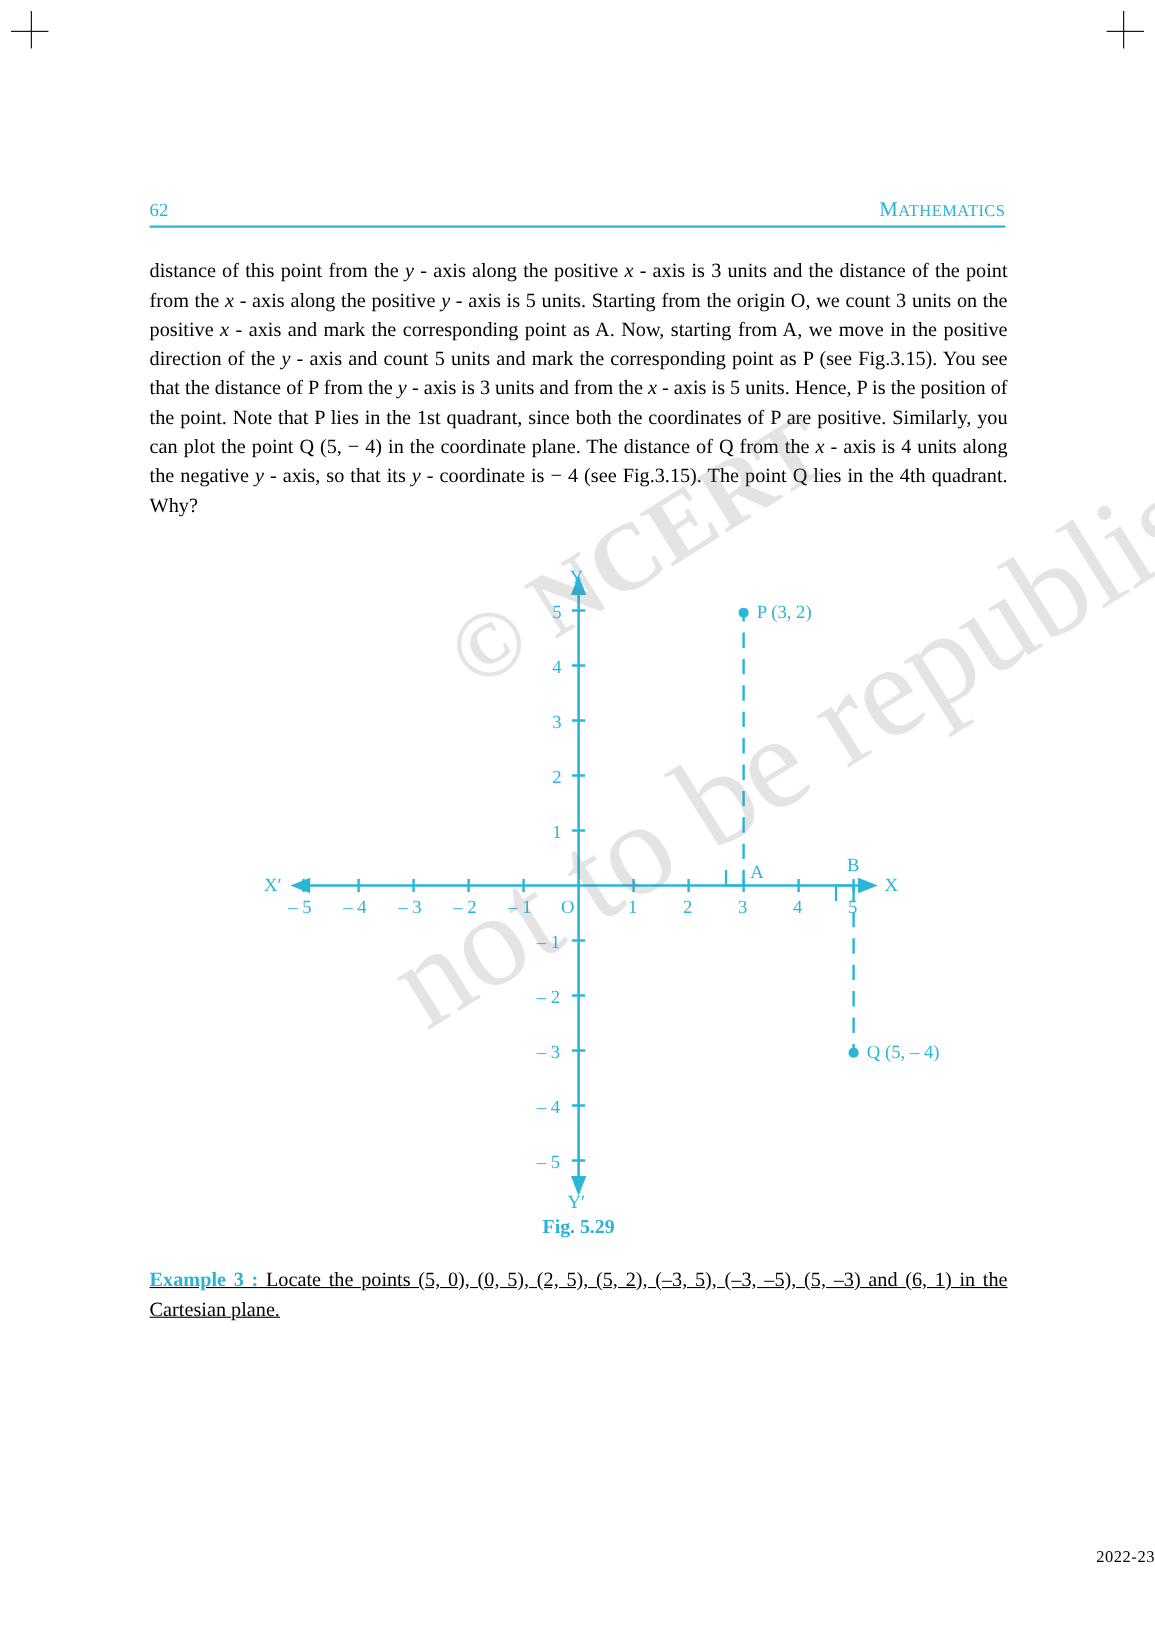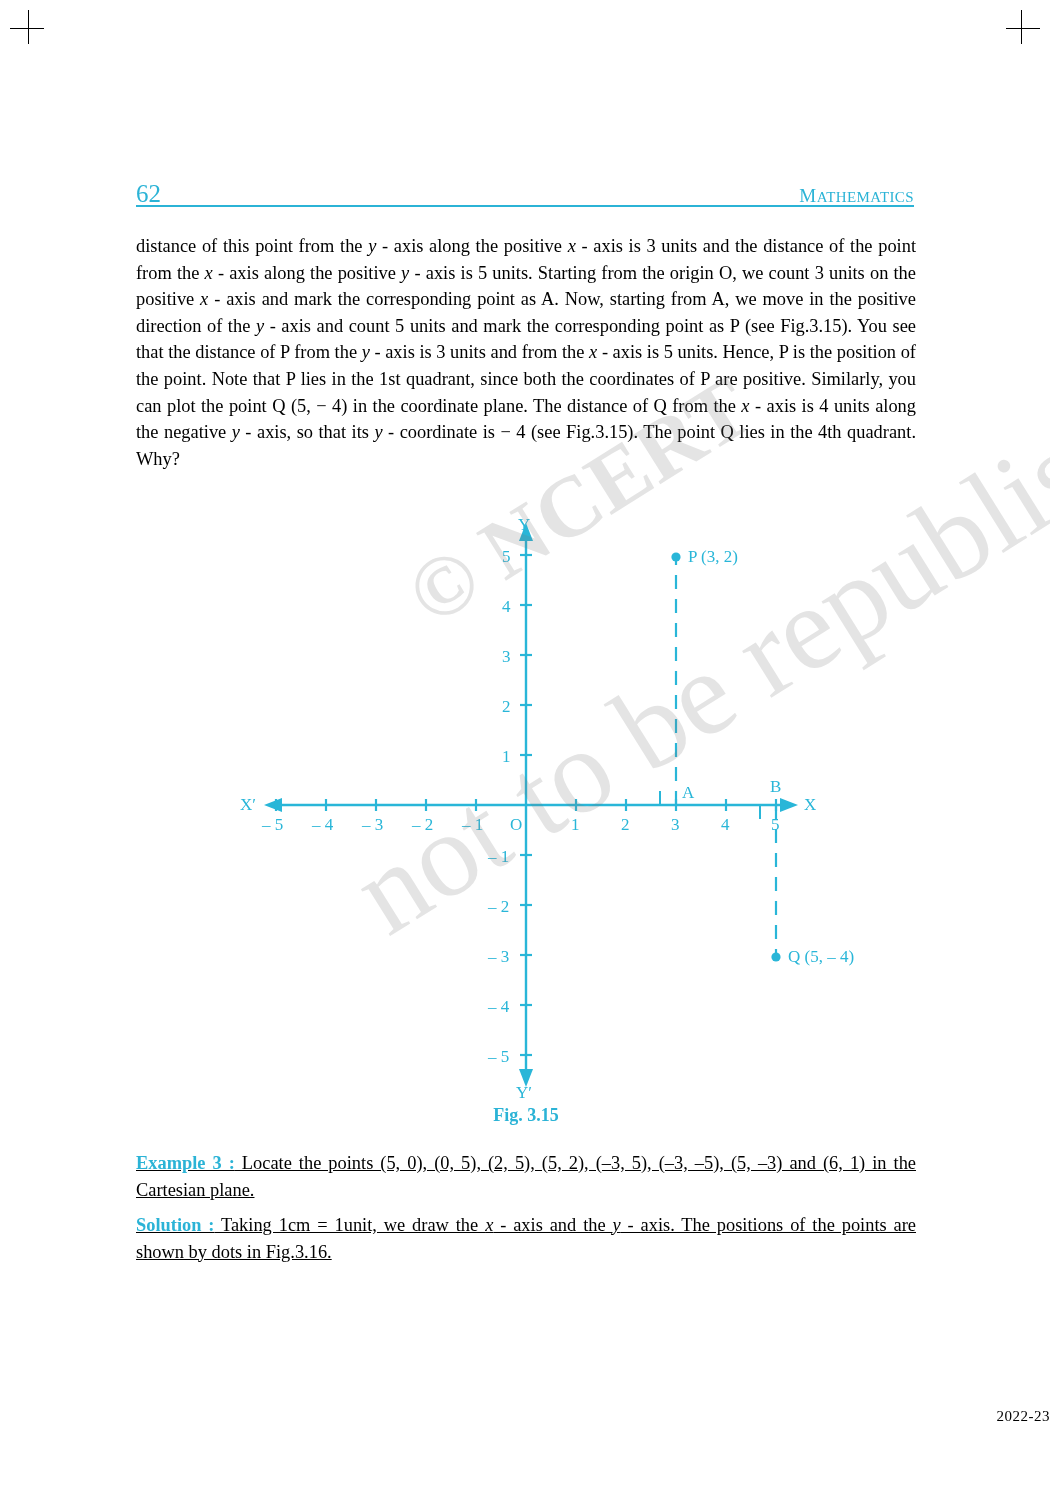--- a/index.html
+++ b/index.html
@@ -32,21 +32,21 @@
   .header {
     position: absolute;
     left: 136px;
     top: 180px;
     width: 778px;
     display: flex;
     align-items: baseline;
     justify-content: space-between;
   }
   .page-num {
-    font-size: 25px;
+    font-size: 17px;
     color: #2bb3d6;
   }
   .book-title {
     font-size: 19px;
     color: #2bb3d6;
     letter-spacing: 0.4px;
   }
   .book-title .smallcaps-first { font-size: 19px; }
   .book-title .smallcaps { font-size: 15px; }
   .header-rule {
@@ -265,29 +265,26 @@
       <span style="position:absolute; left:352px; top:482px;">– 4</span>
       <span style="position:absolute; left:352px; top:532px;">– 5</span>
 
       <span style="position:absolute; left:552px; top:32px;">P (3, 2)</span>
       <span style="position:absolute; left:652px; top:432px;">Q (5, – 4)</span>
       <span style="position:absolute; left:546px; top:268px;">A</span>
       <span style="position:absolute; left:634px; top:262px;">B</span>
     </div>
   </div>
 
-  <div class="fig-caption" style="left:136px;">Fig. 3.15</div>
+  <div class="fig-caption" style="left:136px;">Fig. 5.29</div>
 
   <div class="examples" id="example-block">
     <span class="lead">Example 3 :</span><span id="example-text"> Locate the points (5, 0), (0, 5), (2, 5), (5, 2), (–3, 5), (–3, –5), (5, –3) and (6, 1) in the Cartesian plane.</span>
   </div>
 
-  <div class="examples" id="solution-block">
-    <span class="lead">Solution :</span><span id="solution-text"> Taking 1cm = 1unit, we draw the <i>x</i> - axis and the <i>y</i> - axis. The positions of the points are shown by dots in Fig.3.16.</span>
-  </div>
 
   <div class="footer">2022-23</div>
 
   <div class="watermark">
     <div class="wm-text wm1">© NCERT</div>
     <div class="wm-text wm3">not to be republished</div>
   </div>
 
 </div>
 

